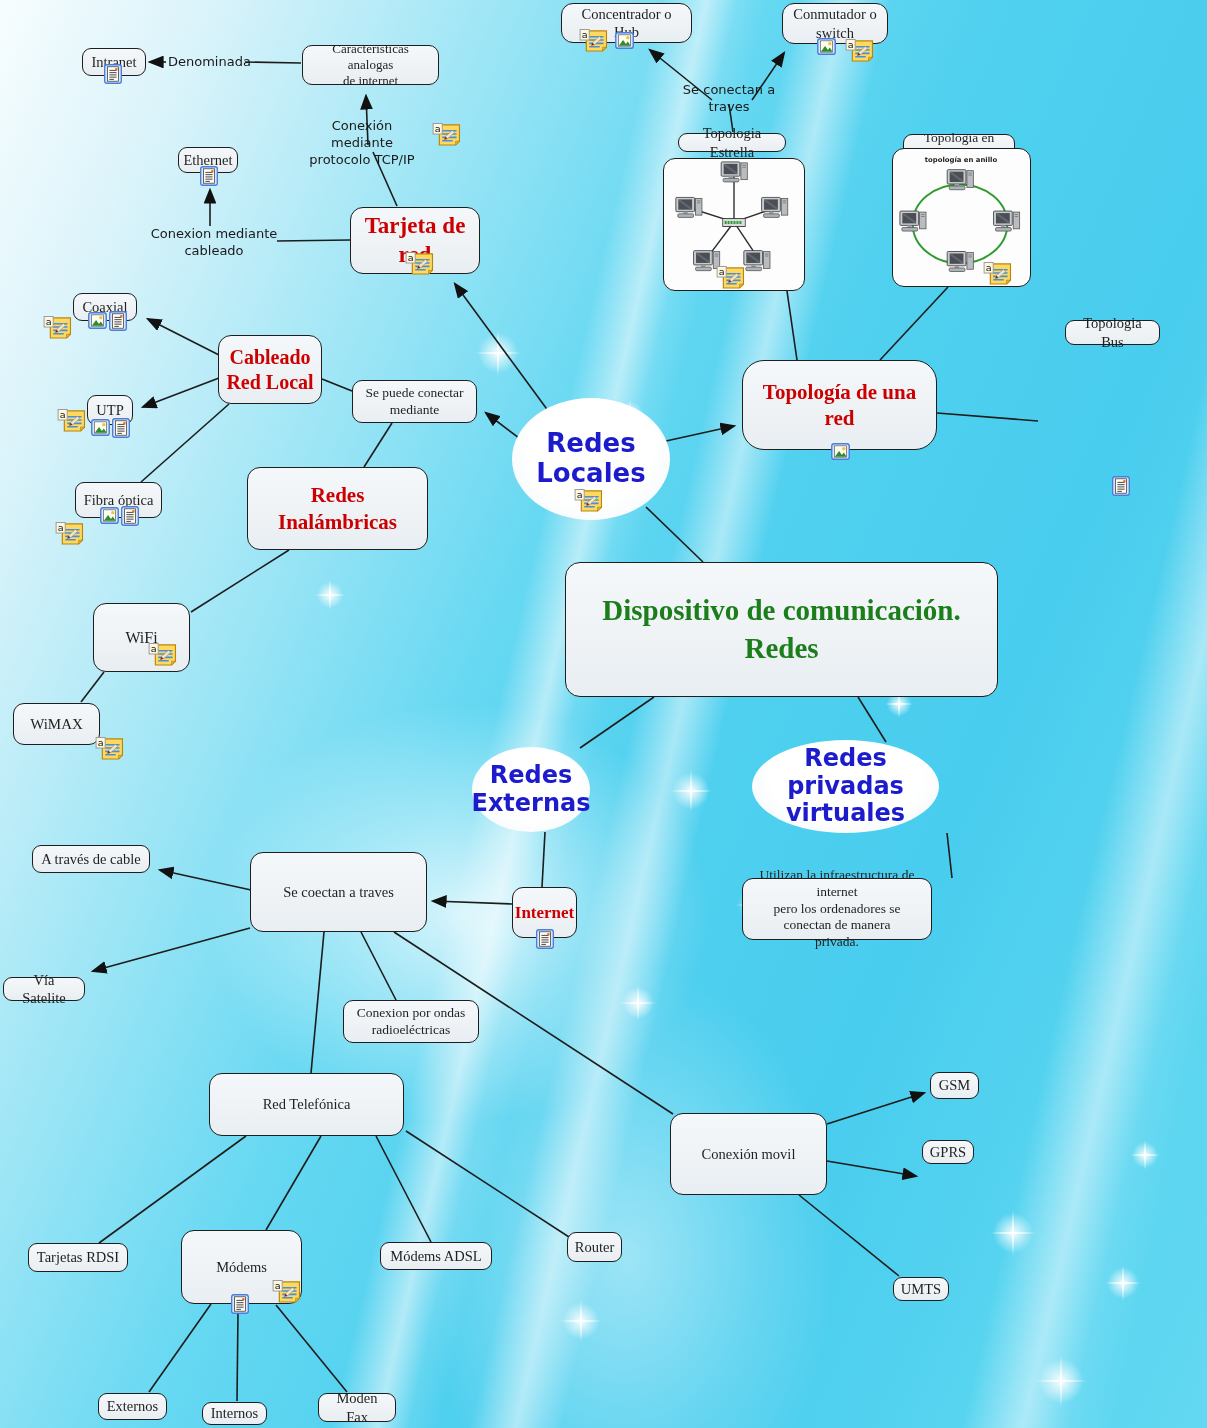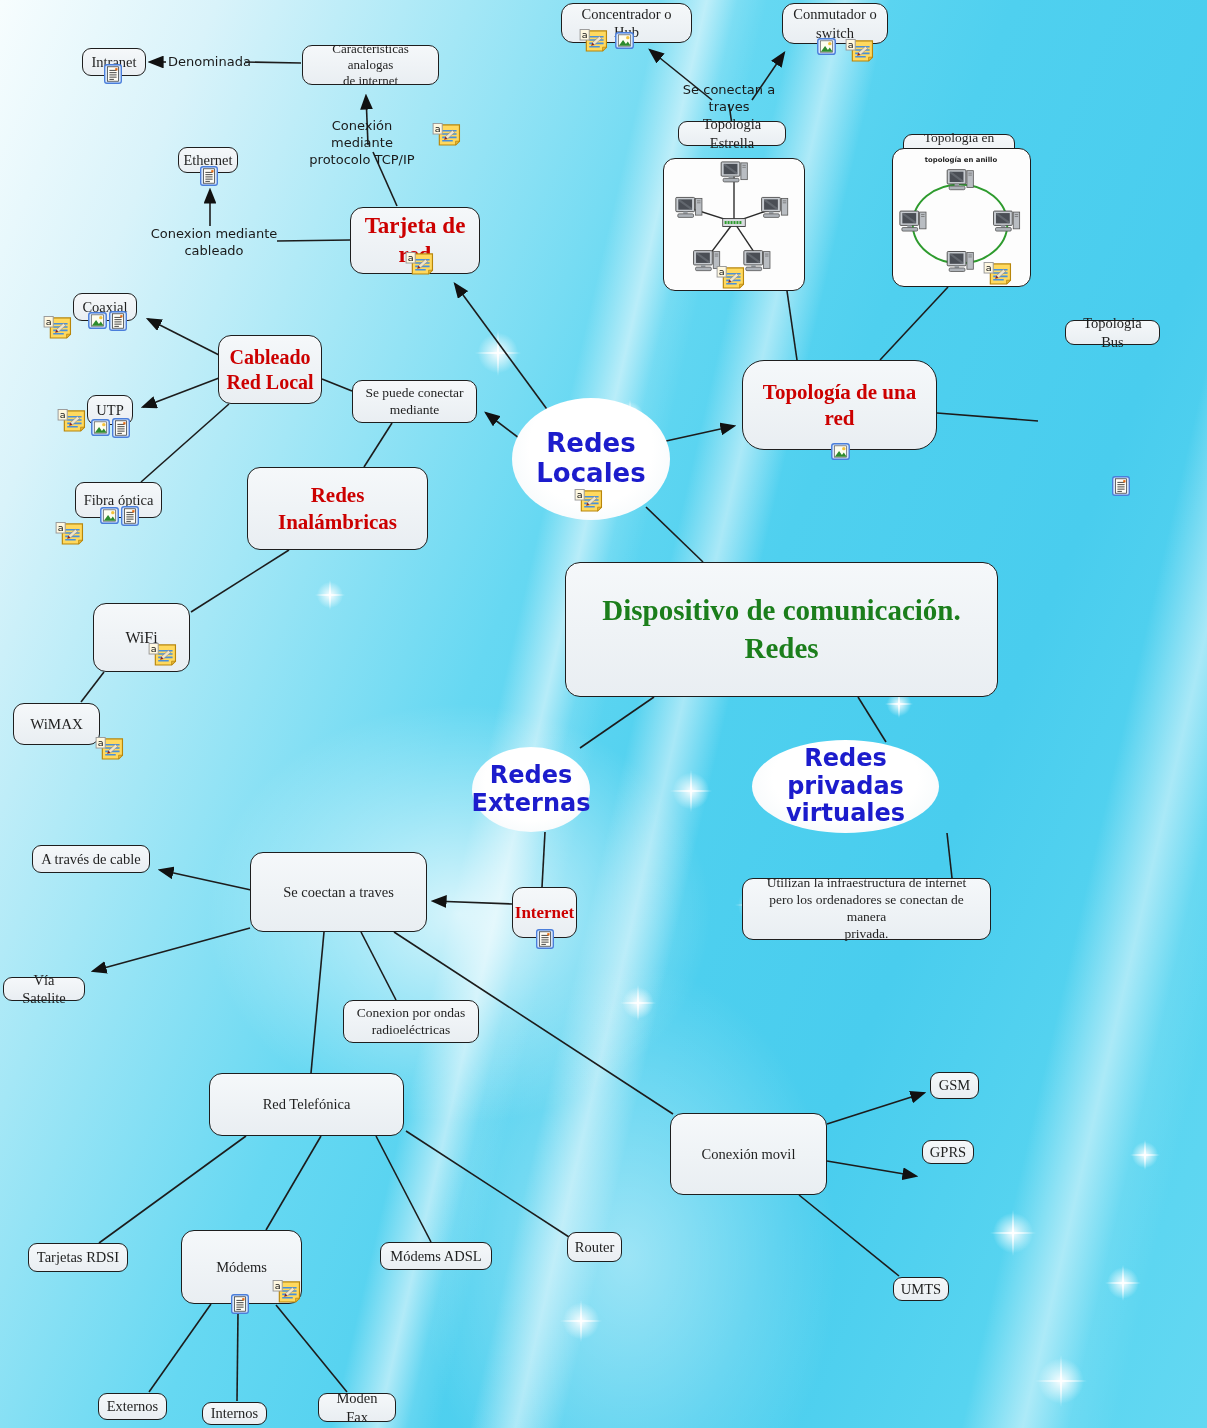--- a/index.html
+++ b/index.html
@@ -161,21 +161,21 @@
   <div class="node pill" style="left:82px;top:48px;width:64px;height:28px">Intranet</div>
   <div class="node" style="left:302px;top:45px;width:137px;height:40px;font-size:13px">Caracteristicas analogas
 de internet</div>
   <div class="node pill" style="left:178px;top:147px;width:60px;height:26px">Ethernet</div>
   <div class="node red" style="left:350px;top:207px;width:130px;height:67px;font-size:23px;border-radius:13px">Tarjeta de red</div>
   <div class="node" style="left:561px;top:3px;width:131px;height:40px;border-radius:12px">Concentrador o Hub</div>
   <div class="node" style="left:782px;top:3px;width:106px;height:41px;border-radius:12px">Conmutador o
 switch</div>
 
   <div class="node pill" style="left:903px;top:134px;width:112px;height:26px;font-size:13.5px">Topologia en anillo</div>
-  <div class="node pill" style="left:678px;top:121px;width:108px;height:25px">Topologia Estrella</div>
+  <div class="node pill" style="left:678px;top:133px;width:108px;height:19px">Topologia Estrella</div>
 
   <div class="node imgbox" style="left:663px;top:158px;width:142px;height:133px">
     <svg width="142" height="133" viewBox="0 0 142 133">
       <g stroke="#2b2b2b" stroke-width="1.4">
         <line x1="71" y1="64" x2="71" y2="18"></line>
           <line x1="71" y1="64" x2="27" y2="50"></line>
         <line x1="71" y1="64" x2="112" y2="50"></line>
           <line x1="71" y1="64" x2="44" y2="100"></line>
         <line x1="71" y1="64" x2="95" y2="100"></line>
       </g>
@@ -219,21 +219,21 @@
 
   <div class="node green" style="left:565px;top:562px;width:433px;height:135px;font-size:29px;border-radius:15px;line-height:1.3">Dispositivo de comunicación.
 Redes</div>
 
   <div class="node blob" style="left:472px;top:747px;width:118px;height:85px;font-size:24px;line-height:1.15">Redes
 Externas</div>
   <div class="node blob" style="left:752px;top:740px;width:187px;height:93px;font-size:24px;line-height:1.15">Redes privadas
 virtuales</div>
 
   <div class="node red" style="left:512px;top:887px;width:65px;height:51px;font-size:17px;border-radius:11px">Internet</div>
-  <div class="node" style="left:742px;top:878px;width:249px;height:62px;font-size:13.5px;border-radius:11px">Utilizan la infraestructura de internet
+  <div class="node" style="left:742px;top:878px;width:190px;height:62px;font-size:13.5px;border-radius:11px">Utilizan la infraestructura de internet
 pero los ordenadores se conectan de manera
 privada.</div>
 
   <div class="node pill" style="left:32px;top:845px;width:118px;height:28px">A través de cable</div>
   <div class="node" style="left:250px;top:852px;width:177px;height:80px;border-radius:13px">Se coectan a traves</div>
   <div class="node pill" style="left:3px;top:977px;width:82px;height:24px">Vía Satelite</div>
   <div class="node" style="left:343px;top:1000px;width:136px;height:43px;font-size:13.5px">Conexion por ondas
 radioeléctricas</div>
 
   <div class="node" style="left:209px;top:1073px;width:195px;height:63px;border-radius:13px">Red Telefónica</div>

